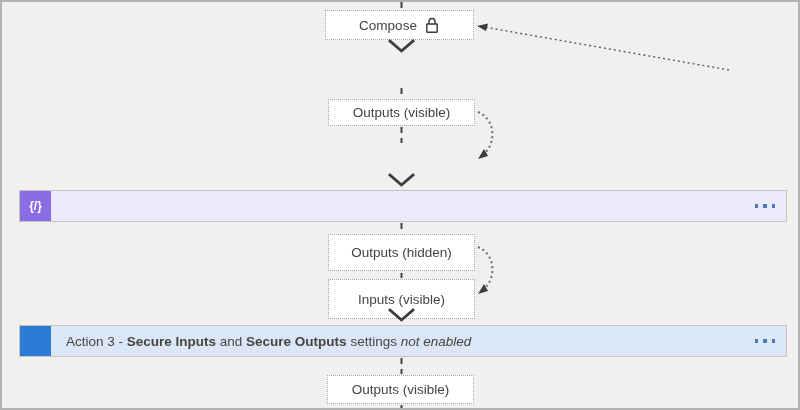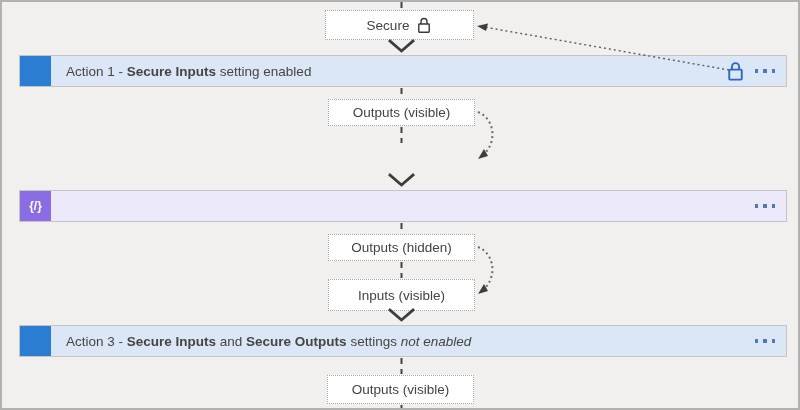--- a/index.html
+++ b/index.html
@@ -37,22 +37,22 @@
   
   .io-node{
     position:absolute; z-index:2; box-sizing:border-box;
     background:#ffffff; border:1px dotted #a9a7a5;
     display:flex; align-items:center; justify-content:center; gap:7px;
     font-size:13.5px; color:#45433f;
   }
   .n-top   {left:323px; top:8px;   width:149px; height:30px;}
   .n-out1  {left:326px; top:97px;  width:147px; height:27px;}
   .n-in1   {left:326px; top:142px; width:147px; height:27px;}
-  .n-out2  {left:326px; top:232px; width:147px; height:27px;}
-  .n-in2   {left:326px; top:277px; width:147px; height:32px;}
+  .n-out2  {left:326px; top:232px; width:147px; height:37px;}
+  .n-in2   {left:326px; top:277px; width:147px; height:40px;}
   .n-out3  {left:325px; top:373px; width:147px; height:29px;}
 
   .lock-svg{display:block;}
 
   .dash-line{stroke:#45433f; stroke-width:2; stroke-dasharray:6 5;}
   .chev{stroke:#3f3d3b; stroke-width:2.8; fill:none; stroke-linecap:square;}
   .dotcurve{stroke:#6b6b6b; stroke-width:2; fill:none; stroke-dasharray:2 3;}
   .dotline{stroke:#5a5a5a; stroke-width:1.4; fill:none; stroke-dasharray:2 3;}
   .ahead{fill:#3f3d3b;}
 </style>
@@ -65,42 +65,27 @@
     <line class="dash-line" x1="399.5" y1="0" x2="399.5" y2="9"></line>
     <line class="dash-line" x1="399.5" y1="86" x2="399.5" y2="96"></line>
     <line class="dash-line" x1="399.5" y1="125" x2="399.5" y2="141"></line>
     <line class="dash-line" x1="399.5" y1="221" x2="399.5" y2="231"></line>
     <line class="dash-line" x1="399.5" y1="260" x2="399.5" y2="276"></line>
     <line class="dash-line" x1="399.5" y1="356" x2="399.5" y2="372"></line>
     <line class="dash-line" x1="399.5" y1="403" x2="399.5" y2="410"></line>
   </svg>
 
   <div class="io-node n-top">
-    <span>Secure</span>
+    <span>Compose</span>
     <svg class="lock-svg" width="16" height="19" viewBox="0 0 20 24">
       <path d="M6.2,10 L6.2,7.2 C6.2,5 7.9,3.2 10,3.2 C12.1,3.2 13.8,5 13.8,7.2 L13.8,10" fill="none" stroke="#3a3a3a" stroke-width="1.8"></path>
       <rect x="3.4" y="10" width="13.2" height="10.5" rx="0.8" fill="none" stroke="#3a3a3a" stroke-width="1.8"></rect>
     </svg>
   </div>
 
-  <div class="bar blue" style="top:53px">
-    <div class="bar-icon blue-icon"></div>
-    <div class="bar-title"><span>Action 1 - </span><span class="bold">Secure Inputs</span><span> setting enabled</span></div>
-    <div class="bar-right">
-      <svg class="lock-svg" width="19" height="23" viewBox="0 0 20 24">
-        <path d="M6.2,10 L6.2,7.2 C6.2,5 7.9,3.2 10,3.2 C12.1,3.2 13.8,5 13.8,7.2 L13.8,10" fill="none" stroke="#2f66c0" stroke-width="2"></path>
-        <rect x="3.4" y="10" width="13.2" height="10.5" rx="0.8" fill="none" stroke="#2f66c0" stroke-width="2"></rect>
-      </svg>
-      <div class="dots">
-          <i></i>
-          <i></i>
-          <i></i>
-        </div>
-    </div>
-  </div>
 
   <div class="io-node n-out1">
     <span>Outputs (visible)</span>
   </div>
 
 
   <div class="bar purple" style="top:188px">
     <div class="bar-icon purple-icon">
         <span>{/}</span>
       </div>

